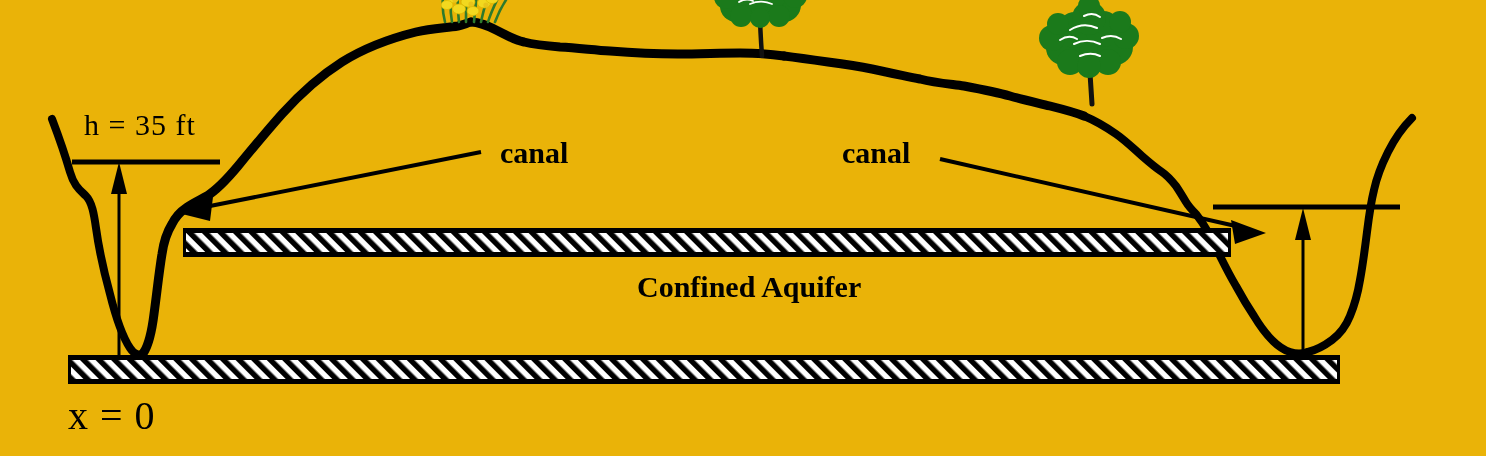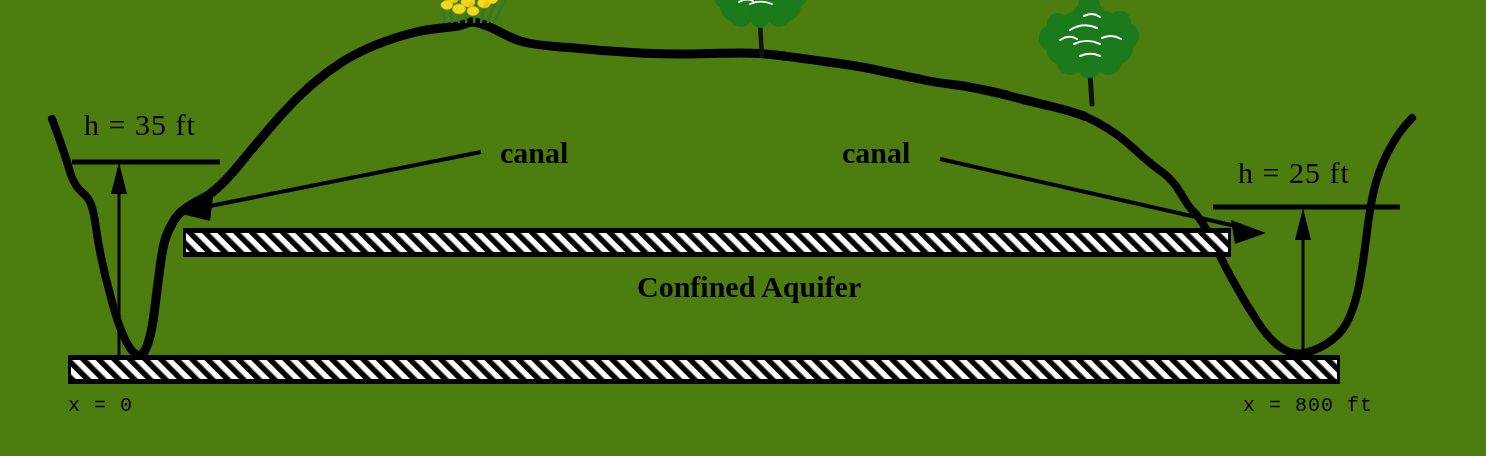--- a/index.html
+++ b/index.html
@@ -7,21 +7,21 @@
     padding: 0;
     background: #ffffff;
   }
   body {
     font-family: "Liberation Serif", serif;
   }
   #diagram-root {
     position: relative;
     width: 1486px;
     height: 456px;
-    background: #4d7c0f;
+    background: #eab308;
     overflow: hidden;
   }
   #diagram-svg {
     position: absolute;
     top: 0;
     left: 0;
     width: 1486px;
     height: 456px;
     display: block;
   }
@@ -30,23 +30,22 @@
     white-space: nowrap;
     color: #000000;
     font-family: "Liberation Serif", serif;
     line-height: 1;
   }
   .lbl-head {
     font-size: 30px;
     letter-spacing: 1px;
   }
   .lbl-coord {
-    font-size: 20px;
+    font-size: 40px;
     letter-spacing: 1px;
-    font-family: Liberation Mono, monospace;
   }
   .lbl-feature {
     font-size: 30px;
     font-weight: bold;
   }
   .lbl-aquifer {
     font-size: 30px;
     font-weight: bold;
     margin-left: 40px;
   }
@@ -246,25 +245,23 @@
     </g>
 
     <g>
       <line x1="940" y1="159" x2="1240" y2="227" stroke="#000000" stroke-width="4"></line>
       <polygon points="1266,233 1231,220 1235,244" fill="#000000"></polygon>
     </g>
   </svg>
 
   <div class="lbl lbl-head" id="label-h-left">h  =  35 ft</div>
 
-  <div class="lbl lbl-head" id="label-h-right">h  =  25 ft</div>
 
   <div class="lbl lbl-feature" id="label-canal">canal</div>
 
   <div class="lbl lbl-feature" id="label-river">canal</div>
 
   <div class="lbl lbl-aquifer" id="label-aquifer">Confined Aquifer</div>
 
   <div class="lbl lbl-coord" id="label-x0">x  =  0</div>
 
-  <div class="lbl lbl-coord" id="label-x800">x  =  800 ft</div>
 
 </div>
 
 </body></html>

